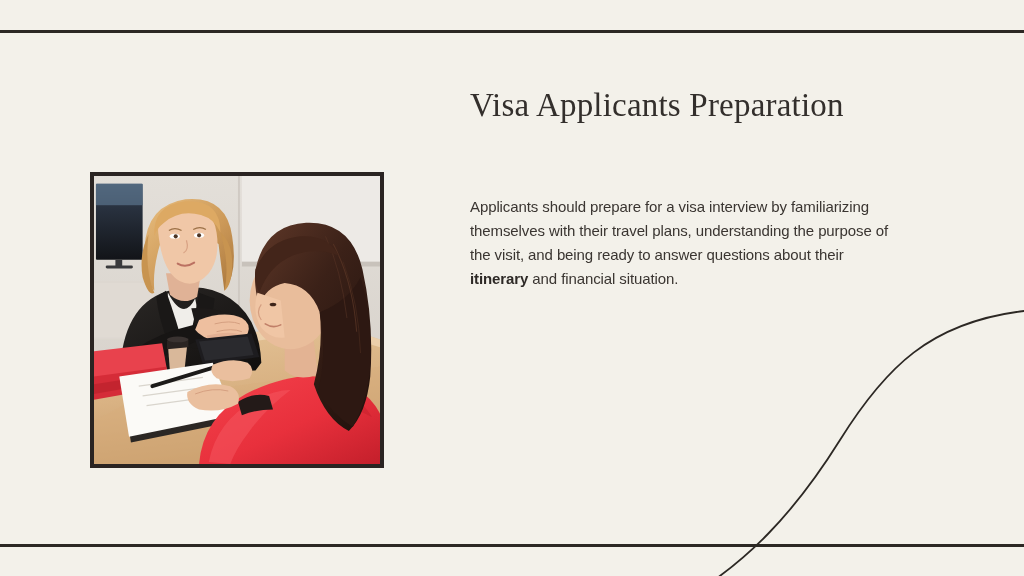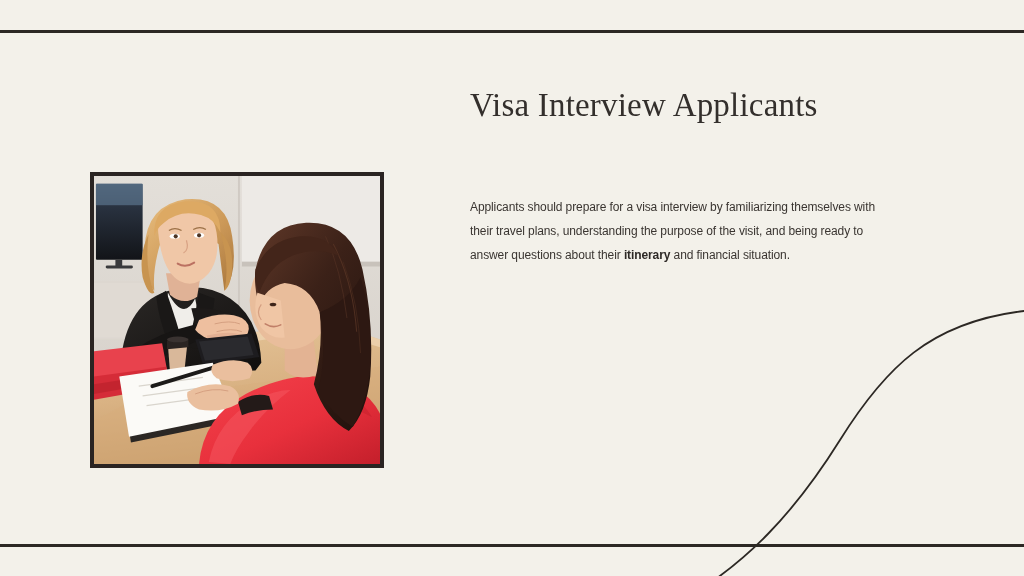--- a/index.html
+++ b/index.html
@@ -77,21 +77,21 @@
     margin: 0;
     white-space: nowrap;
   }
   #body-text {
     margin: 0;
     position: absolute;
     top: 110px;
     left: 0;
     width: 425px;
     font-family: "Liberation Sans", sans-serif;
-    font-size: 12px;
+    font-size: 15px;
     line-height: 24px;
     color: #3a3531;
     letter-spacing: -0.1px;
   }
   #body-text b { font-weight: 700; color: #2d2926; }
 </style>
 </head>
 <body>
 
 <div id="slide">
@@ -256,19 +256,19 @@
 
           <path d="M166 96 Q178 66 212 62 Q240 60 252 82 Q228 72 204 82 Q180 92 170 120 Q164 110 166 96 Z" fill="#43251a"></path>
         </g>
 
         <rect x="0" y="0" width="294" height="296" fill="none"></rect>
       </g>
     </svg>
   </div>
 
   <div id="text-col">
-    <h1 id="slide-title">Visa Interview Applicants</h1>
+    <h1 id="slide-title">Visa Applicants Preparation</h1>
     <p id="body-text">
       <span>Applicants should prepare for a visa interview by familiarizing themselves with their travel plans, understanding the purpose of the visit, and being ready to answer questions about their </span><b>itinerary</b><span> and financial situation.</span>
     </p>
   </div>
 
 </div>
 
 </body></html>

